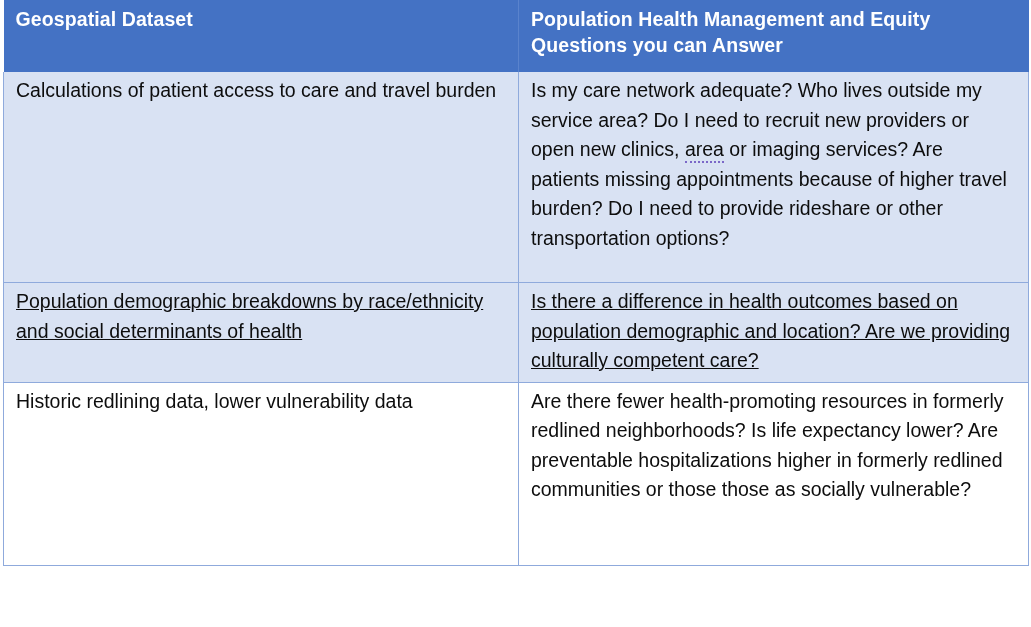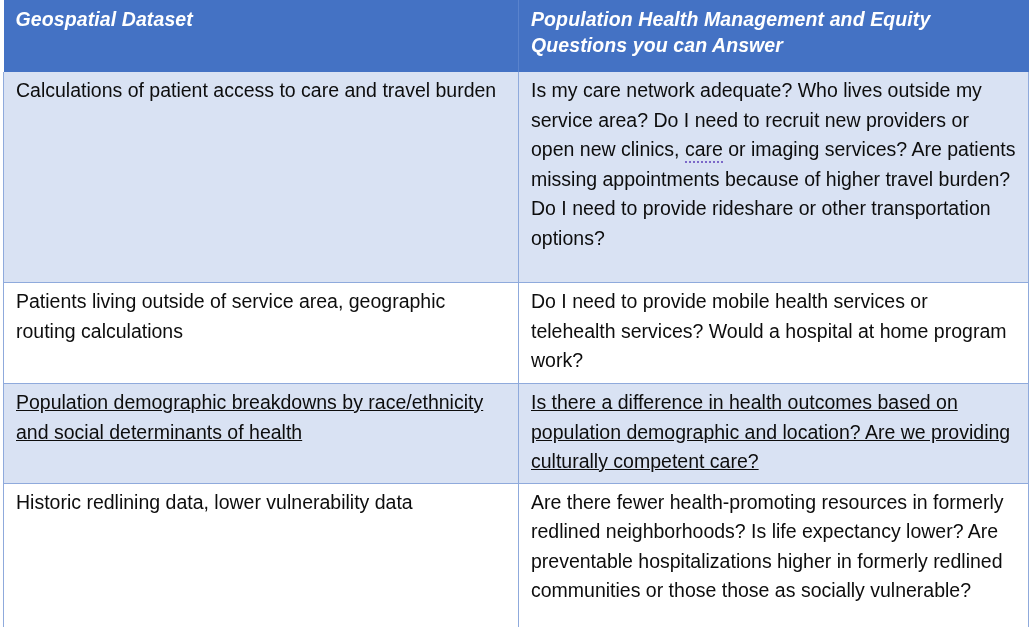--- a/index.html
+++ b/index.html
@@ -40,21 +40,20 @@
     background: #4472C4;
     color: #ffffff;
     font-weight: bold;
     font-size: 19.5px;
     line-height: 26px;
     text-align: left;
     vertical-align: top;
     padding: 6px 10px 8px 12px;
     border: none;
     letter-spacing: 0.1px;
-    font-style: italic;
   }
   thead th.hdr-left  { height: 58px; }
   thead th.hdr-right { height: 58px; }
 
   
   thead th.hdr-right {
     border-left: 1px solid #5a83cd;
     margin-top: 44px;
   }
 
@@ -106,32 +105,24 @@
         <th class="hdr-right">Population Health Management and Equity Questions you can Answer</th>
       </tr>
     </thead>
     <tbody>
 
       <tr class="r1 shaded">
         <td class="col-left">
           <span class="cell-text">Calculations of patient access to care and travel burden</span>
         </td>
         <td class="col-right">
-          <span class="cell-text"><span>Is my care network adequate? Who lives outside my service area? Do I need to recruit new providers or open new clinics, </span><span class="spell">care</span><span> or imaging services? Are patients missing appointments because of higher travel burden? Do I need to provide rideshare or other transportation options?</span></span>
+          <span class="cell-text"><span>Is my care network adequate? Who lives outside my service area? Do I need to recruit new providers or open new clinics, </span><span class="spell">area</span><span> or imaging services? Are patients missing appointments because of higher travel burden? Do I need to provide rideshare or other transportation options?</span></span>
         </td>
       </tr>
 
-      <tr class="r2">
-        <td class="col-left">
-          <span class="cell-text">Patients living outside of service area, geographic routing calculations</span>
-        </td>
-        <td class="col-right">
-          <span class="cell-text">Do I need to provide mobile health services or telehealth services? Would a hospital at home program work?</span>
-        </td>
-      </tr>
 
       <tr class="r3 shaded">
         <td class="col-left">
           <span class="cell-text">Population demographic breakdowns by race/ethnicity and social determinants of health</span>
         </td>
         <td class="col-right">
           <span class="cell-text">Is there a difference in health outcomes based on population demographic and location? Are we providing culturally competent care?</span>
         </td>
       </tr>
 

